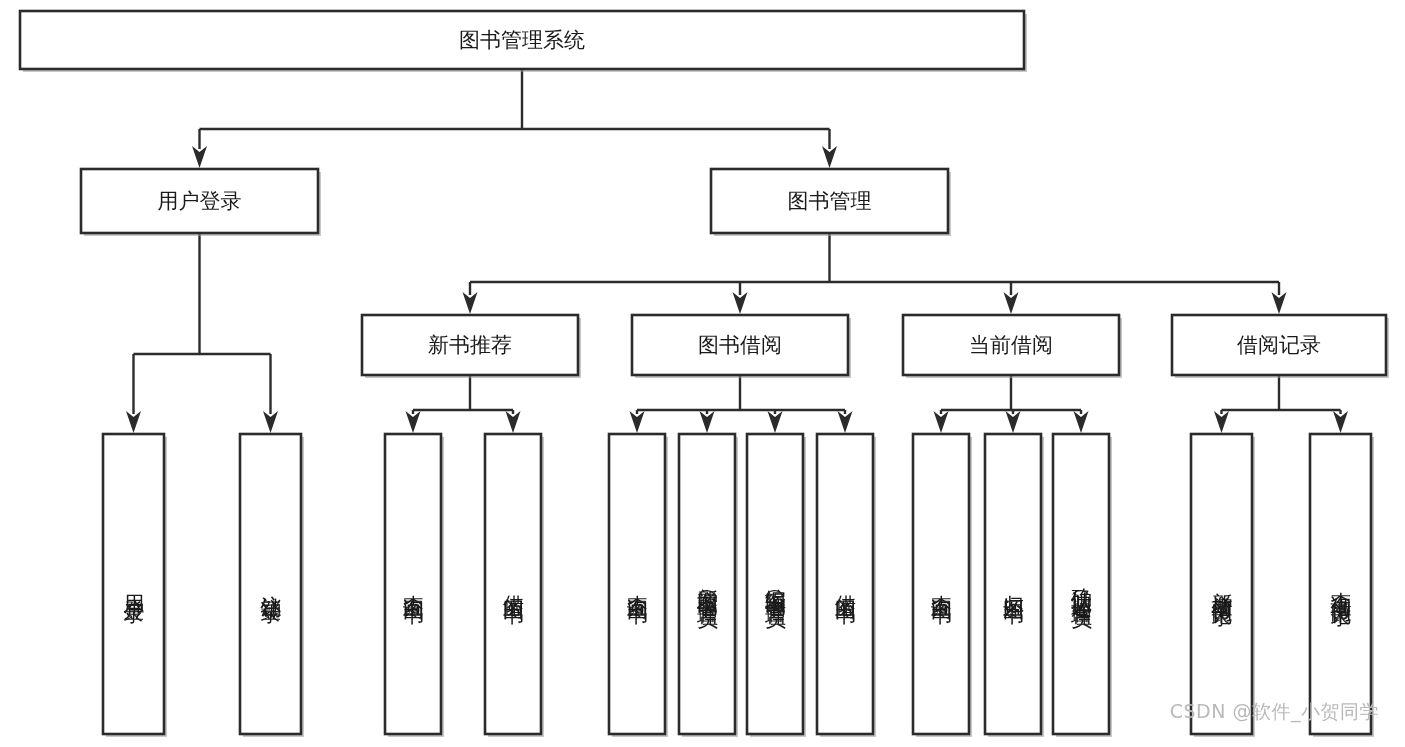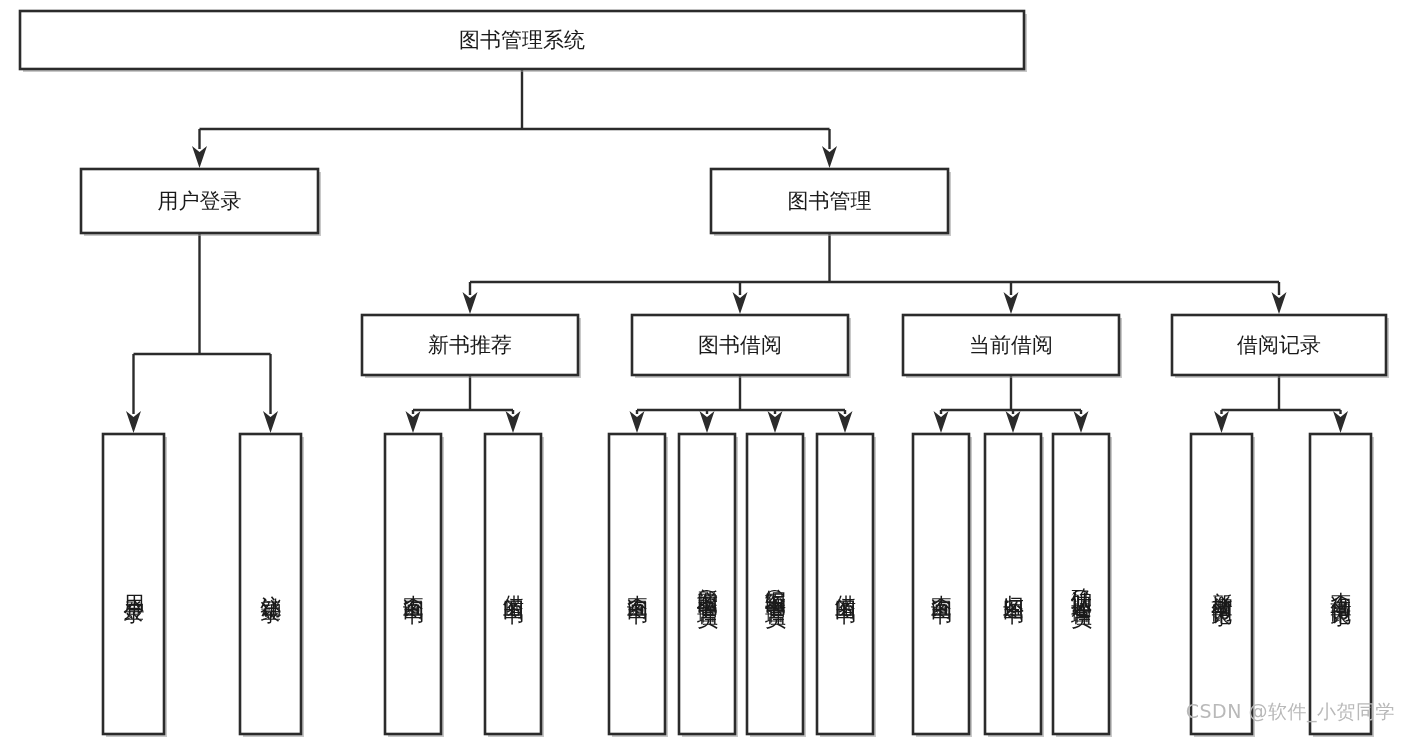--- a/index.html
+++ b/index.html
@@ -68,21 +68,21 @@
     color: #1a1a1a;
     display: flex;
     align-items: center;
     justify-content: center;
     text-align: center;
     pointer-events: none;
     white-space: nowrap;
   }
   .watermark {
     position: absolute;
-    right: 10px;
+    right: 26px;
     bottom: 4px;
     font-family: "DejaVu Sans", "Liberation Sans", sans-serif;
     font-size: 19px;
     color: #b9b9b9;
     letter-spacing: 0.5px;
     white-space: nowrap;
   }
 </style>
 </head>
 <body>

